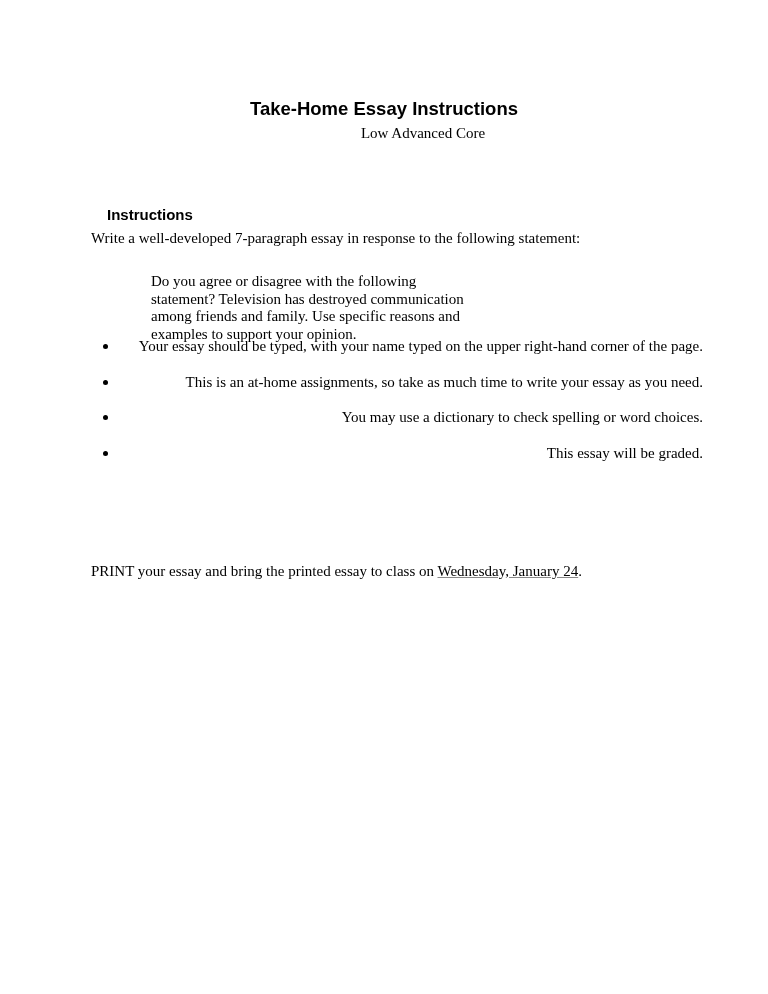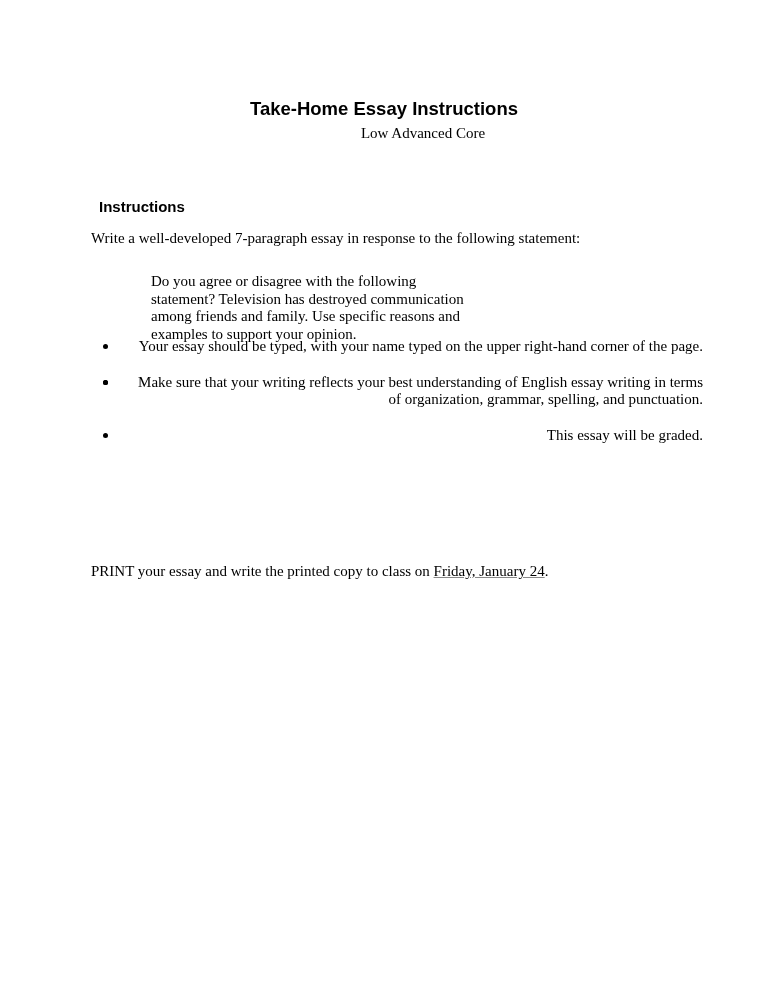--- a/index.html
+++ b/index.html
@@ -8,21 +8,21 @@
     .title {
       position: absolute; left: 0; width: 768px; top: 98px; text-align: center;
       font-family: "Liberation Sans", sans-serif; font-weight: bold; font-size: 18.5px; margin: 0;
     }
     .sub {
       position: absolute; left: 0; width: 768px; text-align: center;
       font-family: "Liberation Serif", serif; font-size: 15px; line-height: 17px; margin: 0; padding-left: 39px;
     }
     .h2 {
       position: absolute; left: 91px; top: 190px;
-      font-family: "Liberation Sans", sans-serif; font-weight: bold; font-size: 15px; margin: 8px;
+      font-family: "Liberation Sans", sans-serif; font-weight: bold; font-size: 15px; margin: 16px;
     }
     .serif { font-family: "Liberation Serif", serif; font-size: 15px; line-height: 17.5px; }
     .intro { position: absolute; left: 91px; top: 230px; margin: 0; }
     .quote { position: absolute; left: 142px; top: 264px; width: 320px; margin: 9px; }
     .bullets { position: absolute; left: 91px; top: 326px; width: 600px; margin: 12px; padding: 0; list-style: none; text-align: right; }
     .bullets li { position: relative; padding-left: 23px; margin-bottom: 18px; }
     .bullets li .dot {
       position: absolute; left: 0; top: 6px; width: 5px; height: 5px; border-radius: 50%; background: #000;
     }
     .closing { position: absolute; left: 91px; top: 563px; margin: 0; }
@@ -35,19 +35,19 @@
   <h1 class="title">Take-Home Essay Instructions</h1>
   <p class="sub" style="top:125px">Low Advanced Core</p>
 
   <h2 class="h2">Instructions</h2>
 
   <p class="intro serif">Write a well-developed 7-paragraph essay in response to the following statement:</p>
   <p class="quote serif">Do you agree or disagree with the following statement? Television has destroyed communication among friends and family. Use specific reasons and examples to support your opinion.</p>
 
   <ul class="bullets serif">
     <li><span class="dot"></span><span>Your essay should be typed, with your name typed on the upper right-hand corner of the page.</span></li>
-    <li><span class="dot"></span></li>
-    <li><span class="dot"></span><span>Make sure that your writing reflects your best understanding of English essay writing in terms of organization, grammar, spelling, and punctuation.</span></li>
+    <li><span class="dot"></span><span>This is an at-home assignments, so take as much time to write your essay as you need.</span></li>
+    <li><span class="dot"></span><span>You may use a dictionary to check spelling or word choices.</span></li>
     <li><span class="dot"></span><span>This essay will be graded.</span></li>
   </ul>
 
-  <p class="closing serif"><span>PRINT your essay and write the printed copy to class on </span><span class="u">Friday, January 24</span><span>.</span></p>
+  <p class="closing serif"><span>PRINT your essay and bring the printed essay to class on </span><span class="u">Wednesday, January 24</span><span>.</span></p>
 </div>
 
 </body></html>

